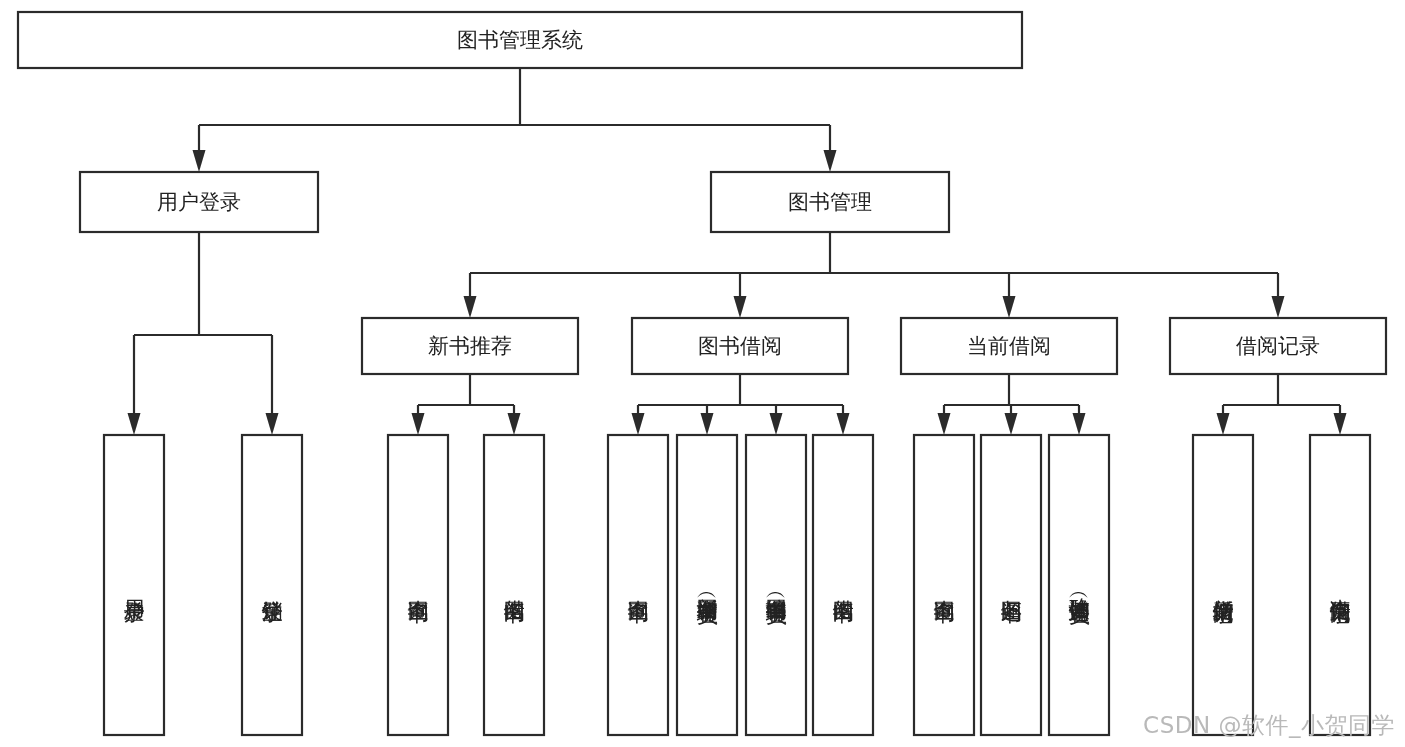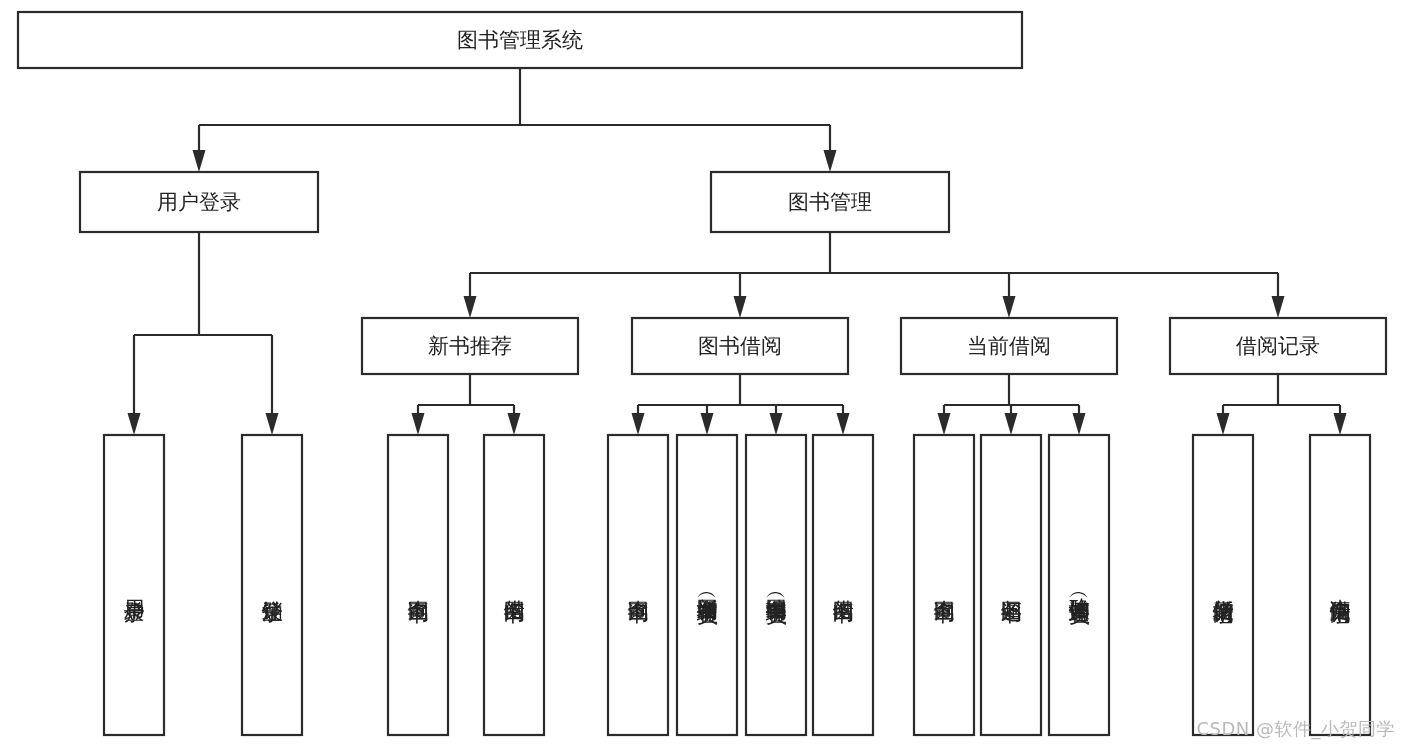--- a/index.html
+++ b/index.html
@@ -62,21 +62,21 @@
     display: flex;
     align-items: center;
     justify-content: center;
     pointer-events: none;
   }
   .watermark {
     position: absolute;
     right: 10px;
     bottom: 6px;
     font-family: "DejaVu Sans", "Liberation Sans", sans-serif;
-    font-size: 18px;
+    font-size: 23px;
     color: #b9b9b9;
     white-space: nowrap;
     letter-spacing: 0.5px;
   }
 </style>
 </head>
 <body>
 
 <div id="diagram-root">
   <svg id="diagram-svg" width="1405" height="747" viewBox="0 0 1405 747" xmlns="http://www.w3.org/2000/svg">

